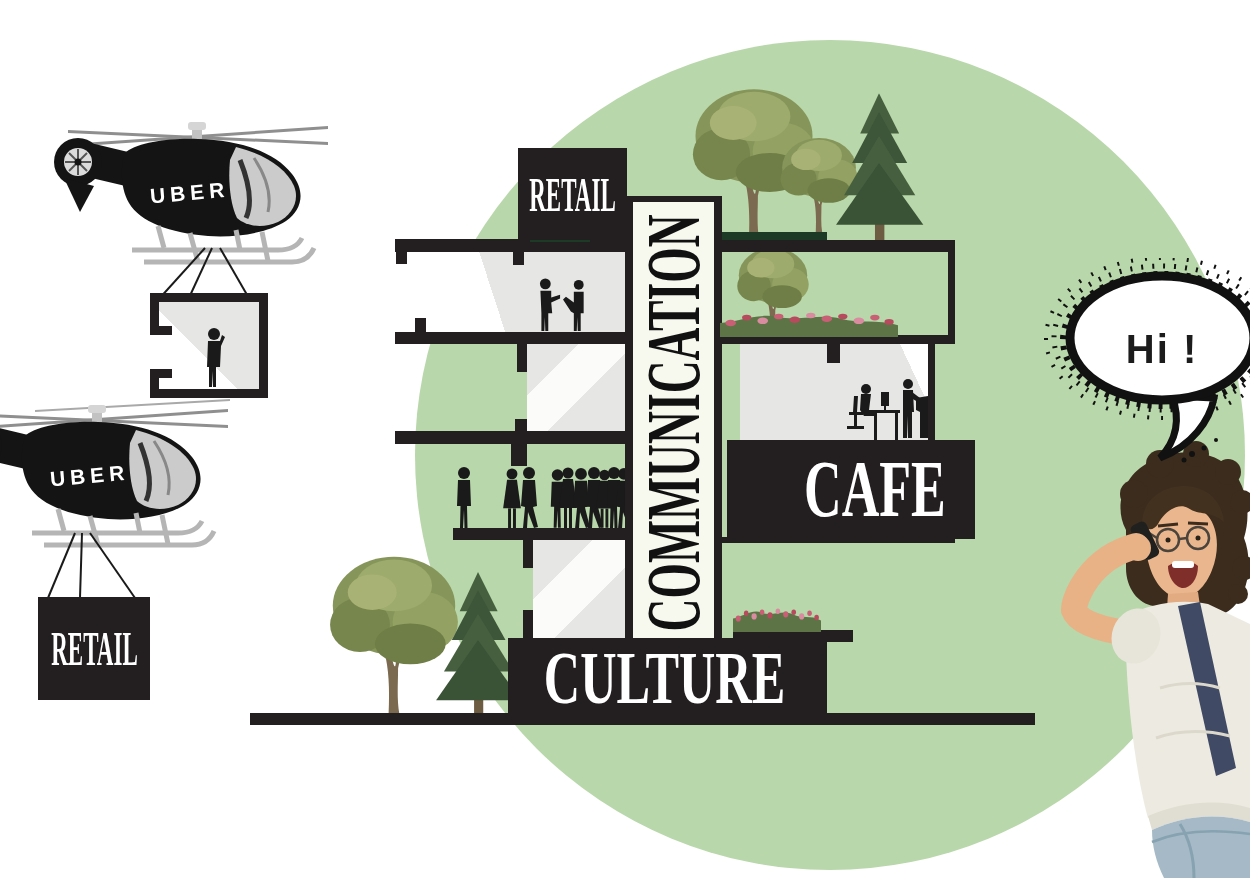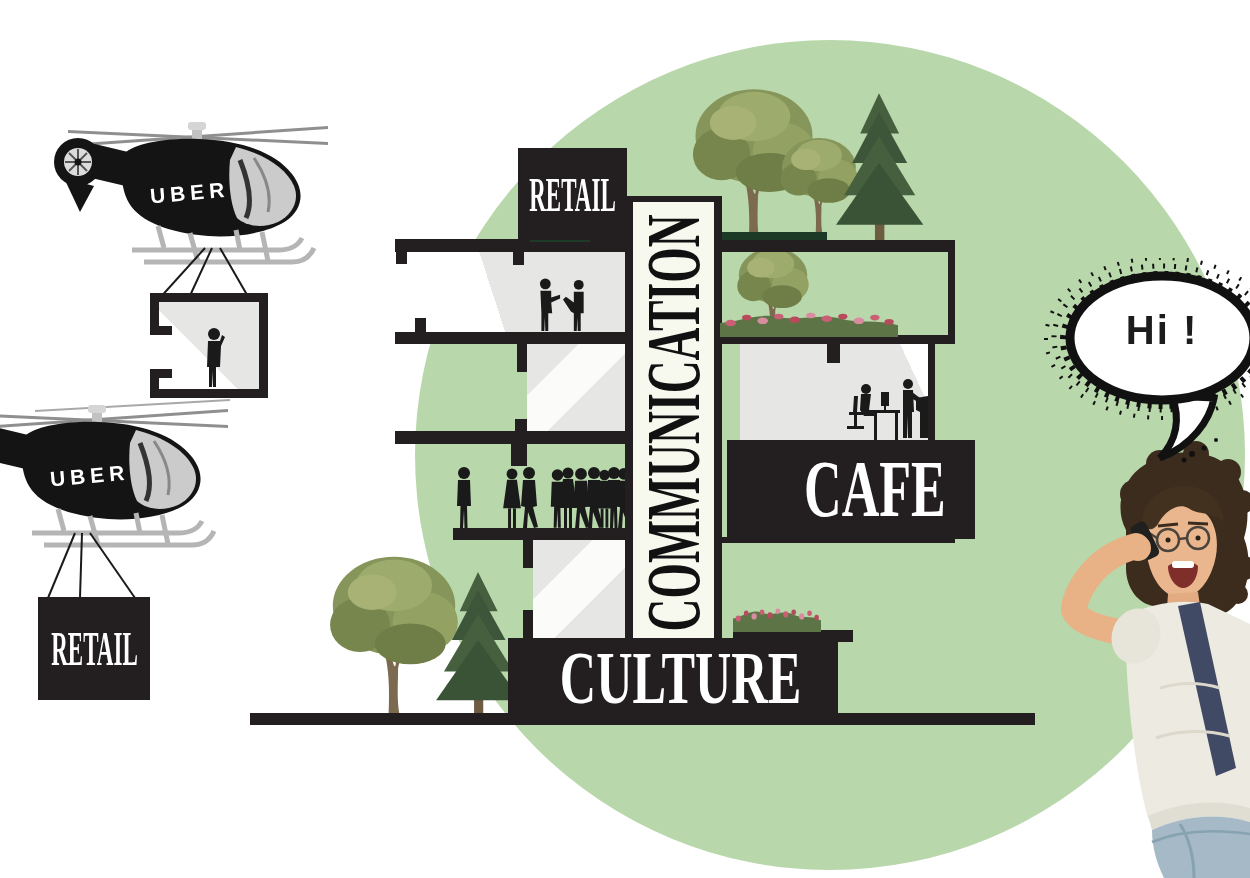--- a/index.html
+++ b/index.html
@@ -8,21 +8,21 @@
   .abs{position:absolute;}
   .blk{position:absolute;background:#231f20;}
   .dgrn{position:absolute;background:#1c3a26;}
   .room{position:absolute;}
   .sign{position:absolute;background:#231f20;color:#fff;display:flex;align-items:center;justify-content:center;}
   .serif{font-family:"Liberation Serif",serif;font-weight:700;white-space:nowrap;display:inline-block;}
   .shaft{position:absolute;background:#f7f9ef;border-left:8px solid #231f20;border-right:8px solid #231f20;border-top:6px solid #231f20;box-sizing:border-box;}
   .shaft-label{position:absolute;left:453px;top:374px;width:440px;height:97px;
                display:flex;align-items:center;justify-content:center;
                transform:rotate(-90deg);color:#111;}
-  .hi-text{position:absolute;left:1100px;top:308px;width:124px;text-align:center;
+  .hi-text{position:absolute;left:1100px;top:327px;width:124px;text-align:center;
            font-weight:bold;font-size:40px;letter-spacing:2px;color:#1c1c1c;z-index:12;}
   svg{display:block;}
 </style>
 </head>
 <body>
 
 <div class="stage">
 
   <svg width="0" height="0" style="position:absolute" aria-hidden="true">
     <defs>
@@ -208,21 +208,21 @@
     </div>
 
     <div class="sign" style="left:518px;top:148px;width:109px;height:92px;">
       <span class="serif" style="font-size:46px;transform:scale(0.5,1.05);">RETAIL</span>
     </div>
 
     <div class="sign" style="left:727px;top:440px;width:200px;height:99px;padding-left:48px;">
       <span class="serif" style="font-size:80px;transform:scale(0.65,1);">CAFE</span>
     </div>
 
-    <div class="sign" style="left:508px;top:638px;width:314px;height:80px;padding-left:16px;">
+    <div class="sign" style="left:508px;top:638px;width:314px;height:80px;">
       <span class="serif" style="font-size:74px;transform:scale(0.68,1);">CULTURE</span>
     </div>
 
     <svg class="abs" style="left:720px;top:309px;width:178px;height:28px" viewBox="0 0 100 26" preserveAspectRatio="none">
         <use href="#flowers"></use>
       </svg>
     <svg class="abs" style="left:733px;top:605px;width:88px;height:27px" viewBox="0 0 100 26" preserveAspectRatio="none">
         <use href="#flowers"></use>
       </svg>
 

